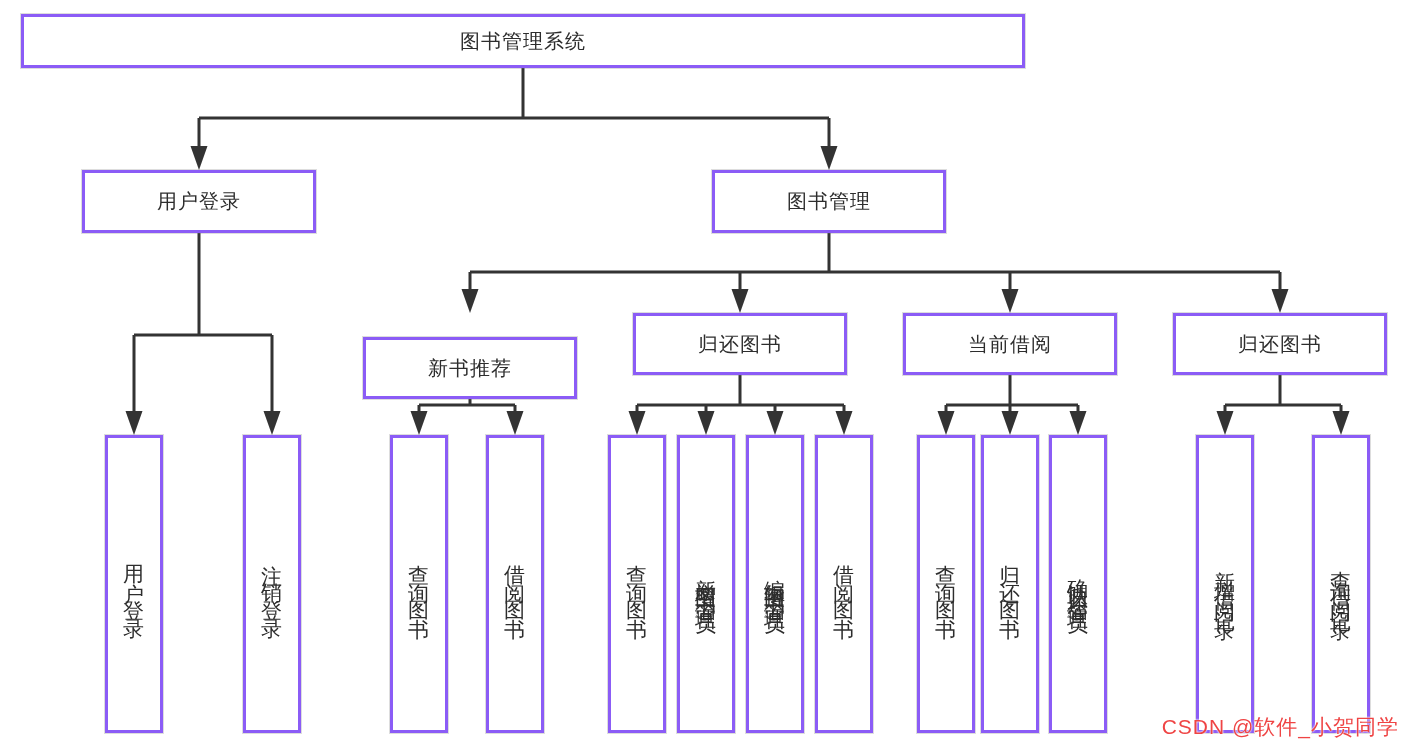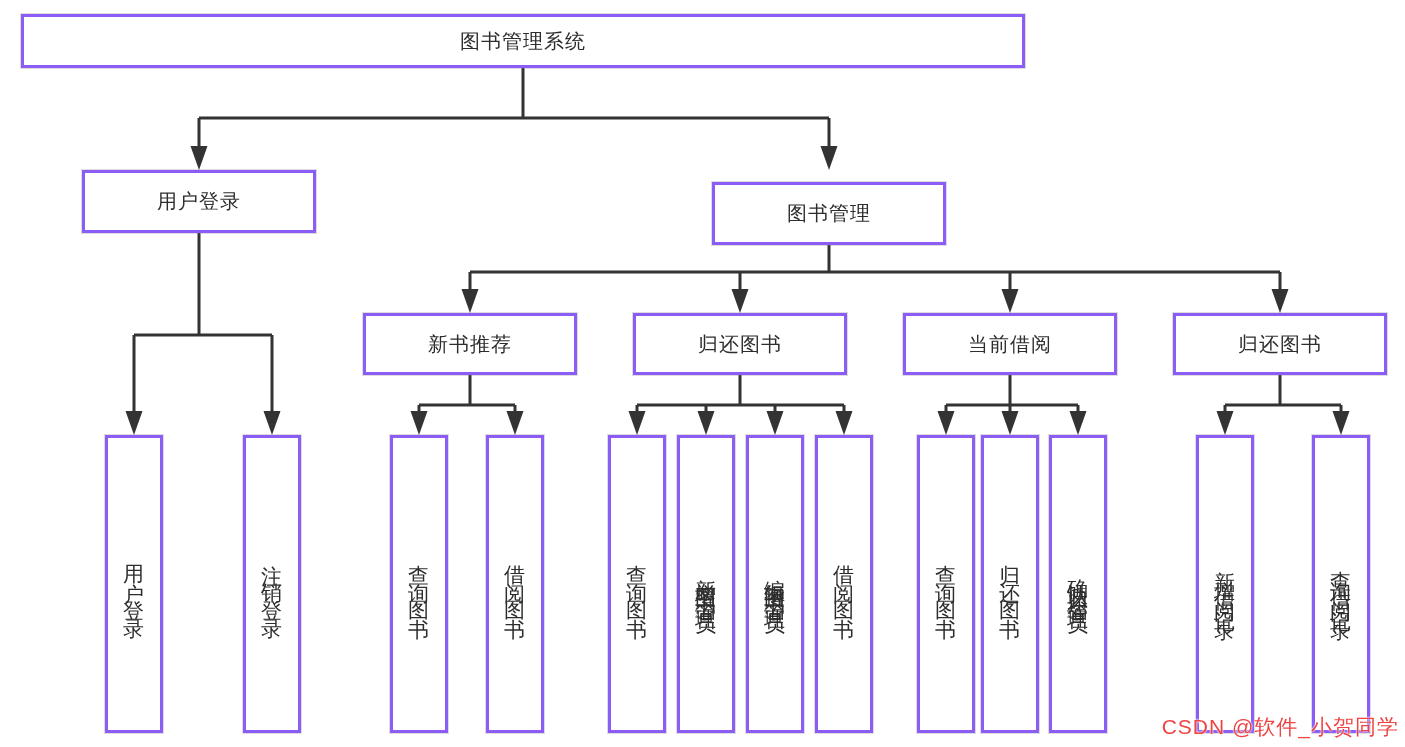--- a/index.html
+++ b/index.html
@@ -29,24 +29,24 @@
   .v-box{
     writing-mode:vertical-rl;
     text-orientation:mixed;
     font-size:21px;
     line-height:1;
   }
   
   .n-root{left:21px;top:14px;width:1004px;height:54px;}
   
   .n-l2a{left:82px;top:170px;width:234px;height:63px;}
-  .n-l2b{left:712px;top:182px;width:234px;height:63px;}
+  .n-l2b{left:712px;top:170px;width:234px;height:63px;}
   
   .n-l3{top:313px;width:214px;height:62px;}
-  .n-l3a{left:363px;} .n-l3b{left:633px;} .n-l3c{left:903px;} .n-l3d{left:1173px;}
+  .n-l3a{left:363px;margin-top:24px;} .n-l3b{left:633px;} .n-l3c{left:903px;} .n-l3d{left:1173px;}
   
   .leaf{top:435px;width:58px;height:298px;}
   .lf-1a{left:105px;} .lf-1b{left:243px;}
   .lf-2a{left:390px;} .lf-2b{left:486px;}
   .lf-3a{left:608px;} .lf-3b{left:677px;} .lf-3c{left:746px;} .lf-3d{left:815px;}
   .lf-4a{left:917px;} .lf-4b{left:981px;} .lf-4c{left:1049px;}
   .lf-5a{left:1196px;} .lf-5b{left:1312px;}
   .watermark{
     position:absolute;
     right:6px;bottom:6px;

